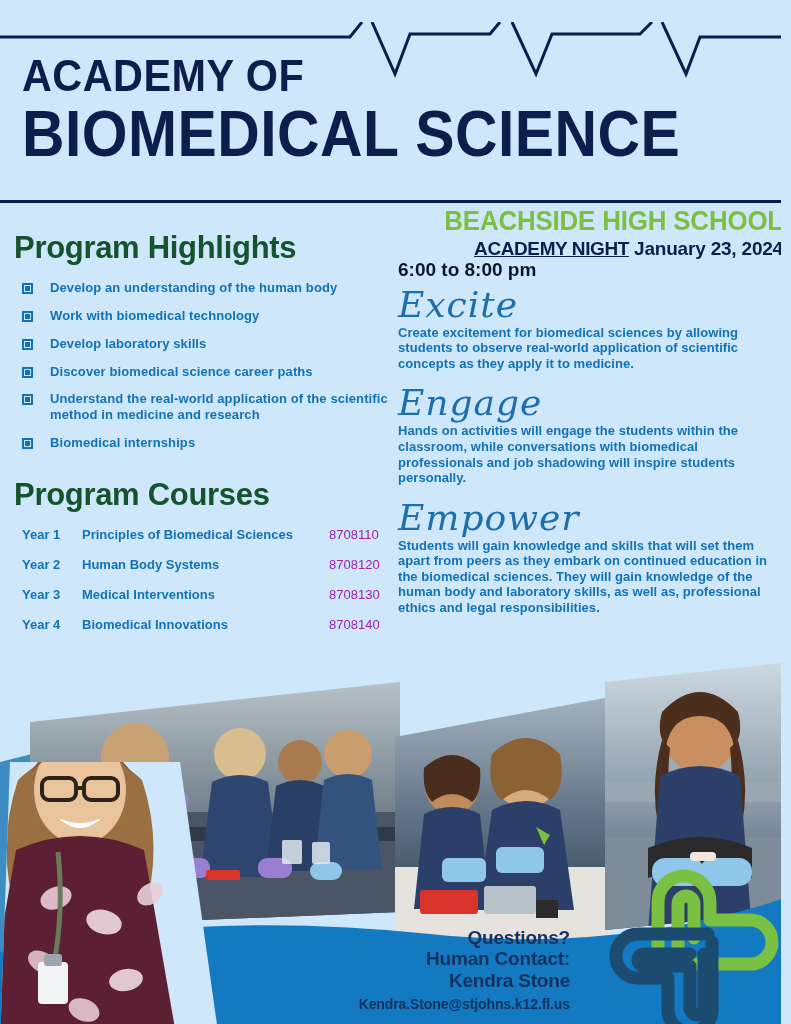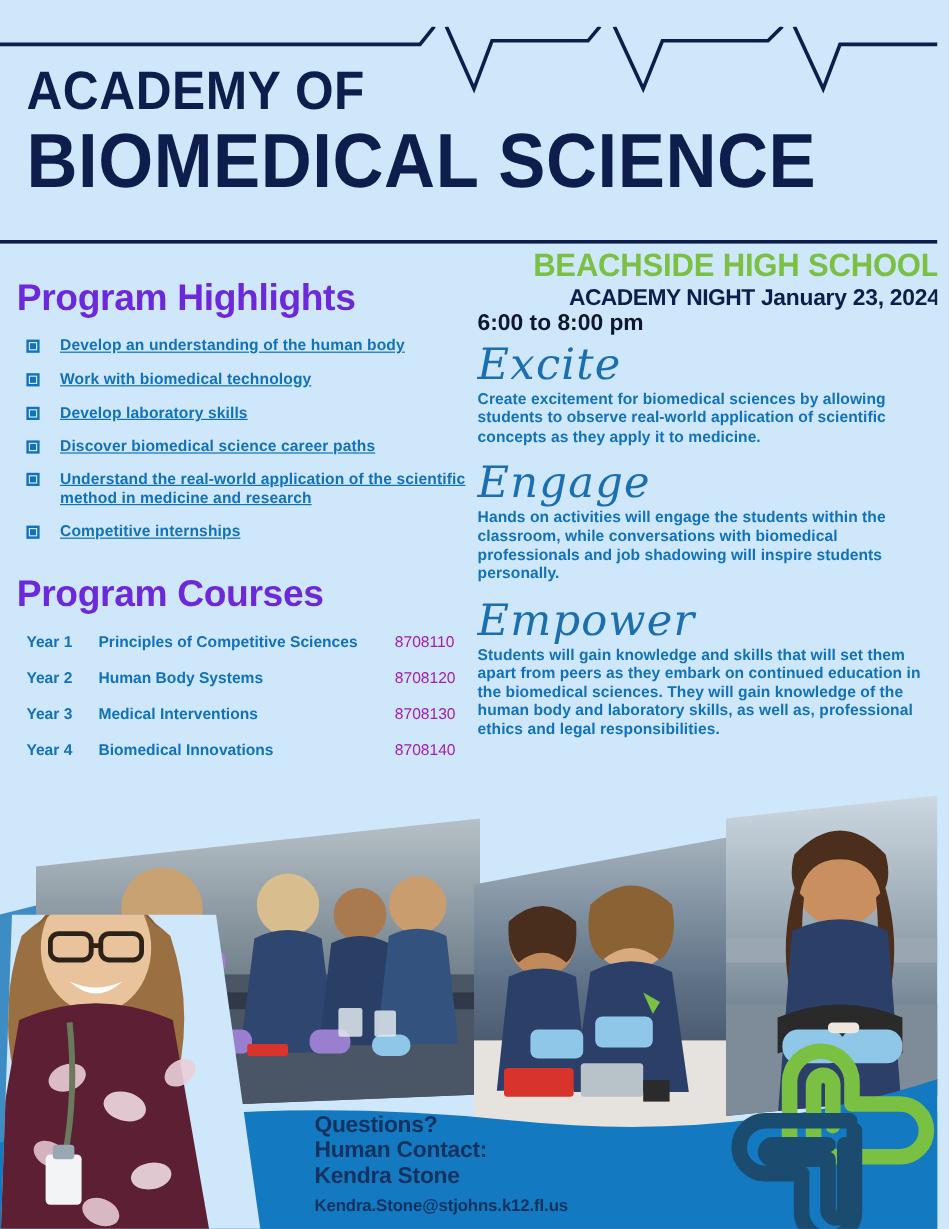--- a/index.html
+++ b/index.html
@@ -33,39 +33,38 @@
     letter-spacing:.5px;line-height:1.0;margin-top:4px;
     transform:scaleX(.92);transform-origin:left center;
   }
   #title-rule{
     position:absolute;left:0;top:178px;width:791px;height:3px;background:#0d1e4c;
   }
 
   
   #left-col{position:absolute;left:14px;top:208px;width:385px;}
   .col-heading{
-    font-size:31px;font-weight:bold;color:#6d28d9;letter-spacing:-.3px;
+    font-size:31px;font-weight:bold;color:#14532d;letter-spacing:-.3px;
     margin:0 0 14px 0;
   }
   .hl-list{list-style:none;margin:0;padding:0;}
   .hl-item{
     display:flex;align-items:flex-start;margin-bottom:12px;
   }
   .chk{
     flex:0 0 auto;width:11px;height:11px;margin:3px 17px 0 8px;
     border:2px solid #1272b8;box-sizing:border-box;position:relative;
   }
   .chk::after{
     content:"";position:absolute;left:1px;top:1px;right:1px;bottom:1px;
     background:#1272b8;
   }
   .hl-text{
     font-size:13px;font-weight:bold;color:#1272b8;line-height:1.22;
     letter-spacing:.1px;
-    text-decoration:underline;
   }
 
   
   #courses-heading{margin-top:26px;}
   .course-row{display:flex;align-items:baseline;margin-bottom:15px;justify-content:flex-end;}
   .course-year{
     flex:0 0 68px;font-size:13px;font-weight:bold;color:#1272b8;padding-left:8px;
     box-sizing:border-box;
   }
   .course-name{
@@ -79,21 +78,21 @@
   #right-col{position:absolute;left:398px;top:186px;width:385px;}
   #school-name{
     font-size:27px;font-weight:bold;color:#7ac143;letter-spacing:-.2px;
     text-align:right;line-height:1;margin:0;
     transform:scaleX(.96);transform-origin:right center;
   }
   #event-line{
     text-align:right;font-size:19px;font-weight:bold;color:#0d1e4c;
     line-height:1.12;margin-top:3px;letter-spacing:-.2px;
   }
-  #event-line .an{letter-spacing:-.4px;}
+  #event-line .an{letter-spacing:-.4px;text-decoration:underline;}
   #event-time{
     text-align:left;font-size:19px;font-weight:bold;color:#0f172a;line-height:1.12;
   }
 
   .script{
     font-family:"DejaVu Serif", serif;
     font-style:italic;
     font-size:36px;
     color:#1b6faf;
     line-height:1;
@@ -105,22 +104,22 @@
     font-size:13px;font-weight:bold;color:#1272b8;line-height:1.2;
     margin:0 0 14px 0;letter-spacing:.05px;
   }
   #excite-block{margin-top:6px;}
 
   
   #photos{position:absolute;left:0;top:640px;width:791px;height:384px;}
 
   
   #contact{
-    position:absolute;left:262px;top:905px;width:330px;
-    text-align:left;color:#14325e;
+    position:absolute;left:240px;top:905px;width:330px;
+    text-align:right;color:#14325e;
   }
   #contact .c-line{
     font-size:19px;font-weight:bold;line-height:1.12;letter-spacing:-.2px;
   }
   #contact .c-email{
     font-size:14px;font-weight:bold;margin-top:5px;letter-spacing:-.1px;
   }
 
   #logo{position:absolute;left:600px;top:820px;width:180px;height:190px;}
 </style>
@@ -161,30 +160,30 @@
       <li class="hl-item">
         <span class="chk"></span>
         <span class="hl-text">Discover biomedical science career paths</span>
       </li>
       <li class="hl-item">
         <span class="chk"></span>
         <span class="hl-text">Understand the real-world application of the scientific method in medicine and research</span>
       </li>
       <li class="hl-item">
         <span class="chk"></span>
-        <span class="hl-text">Competitive internships</span>
+        <span class="hl-text">Biomedical internships</span>
       </li>
     </ul>
 
     <h2 class="col-heading" id="courses-heading">Program Courses</h2>
 
     <div>
       <div class="course-row">
         <span class="course-year">Year 1</span>
-        <span class="course-name">Principles of Competitive Sciences</span>
+        <span class="course-name">Principles of Biomedical Sciences</span>
         <span class="course-code">8708110</span>
       </div>
       <div class="course-row">
         <span class="course-year">Year 2</span>
         <span class="course-name">Human Body Systems</span>
         <span class="course-code">8708120</span>
       </div>
       <div class="course-row">
         <span class="course-year">Year 3</span>
         <span class="course-name">Medical Interventions</span>

